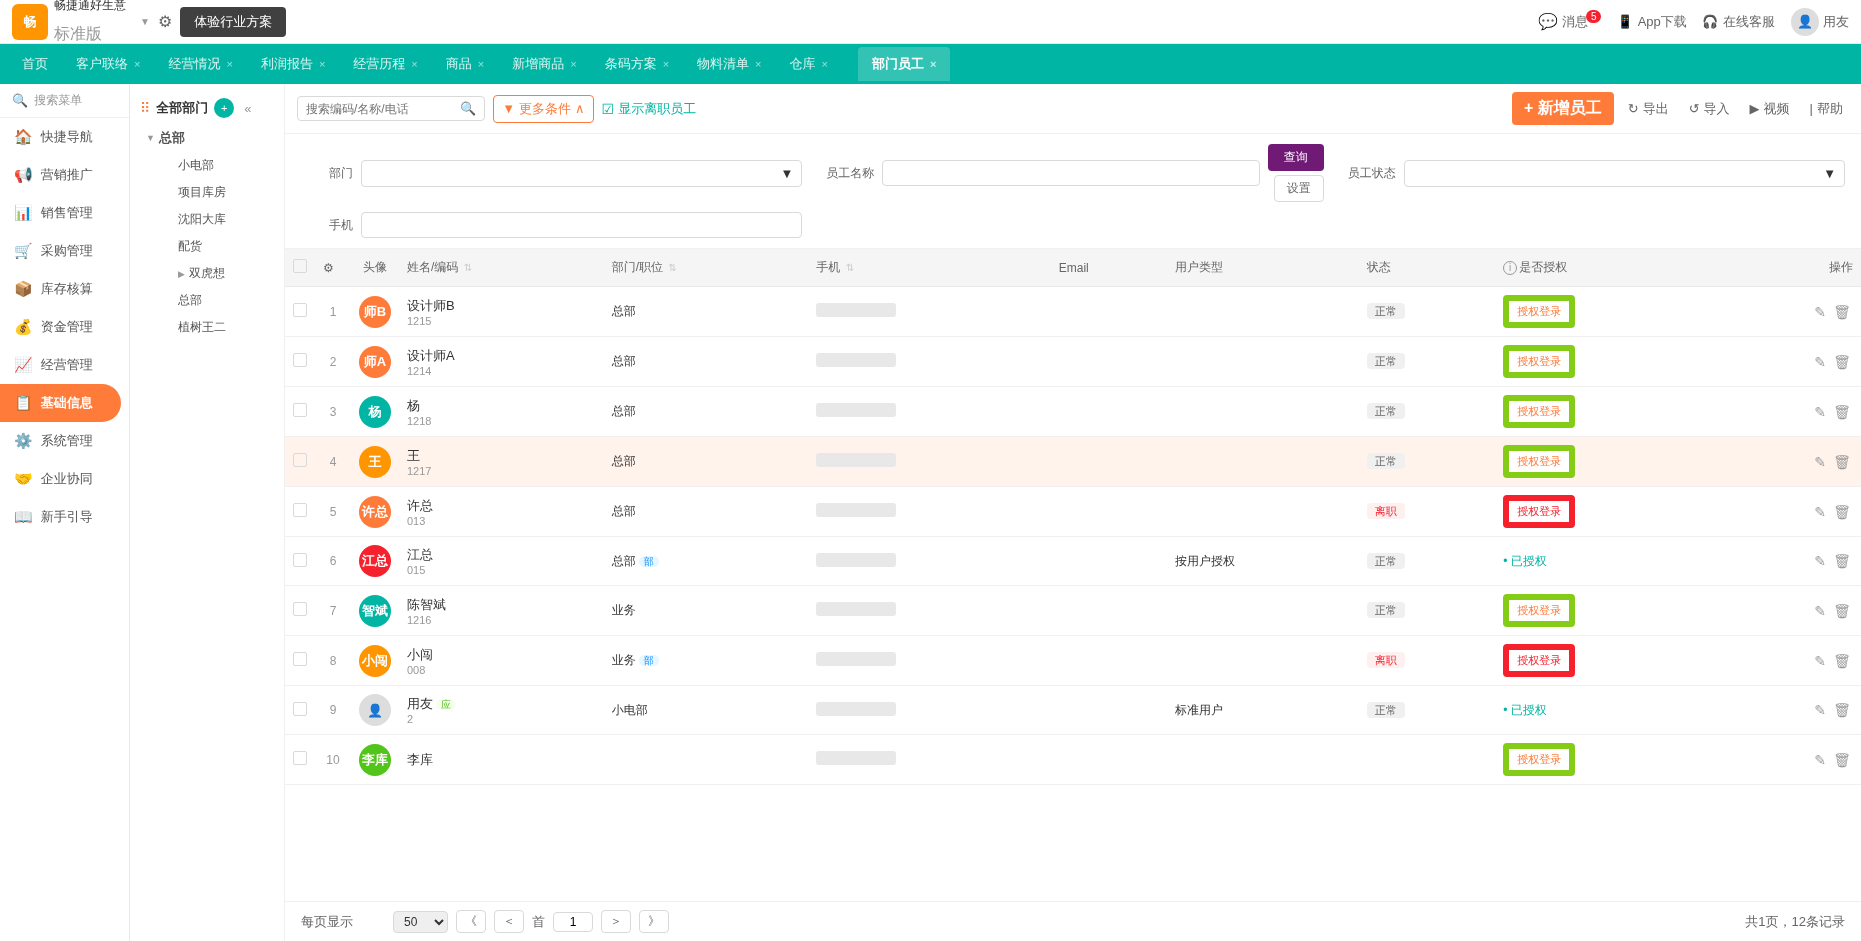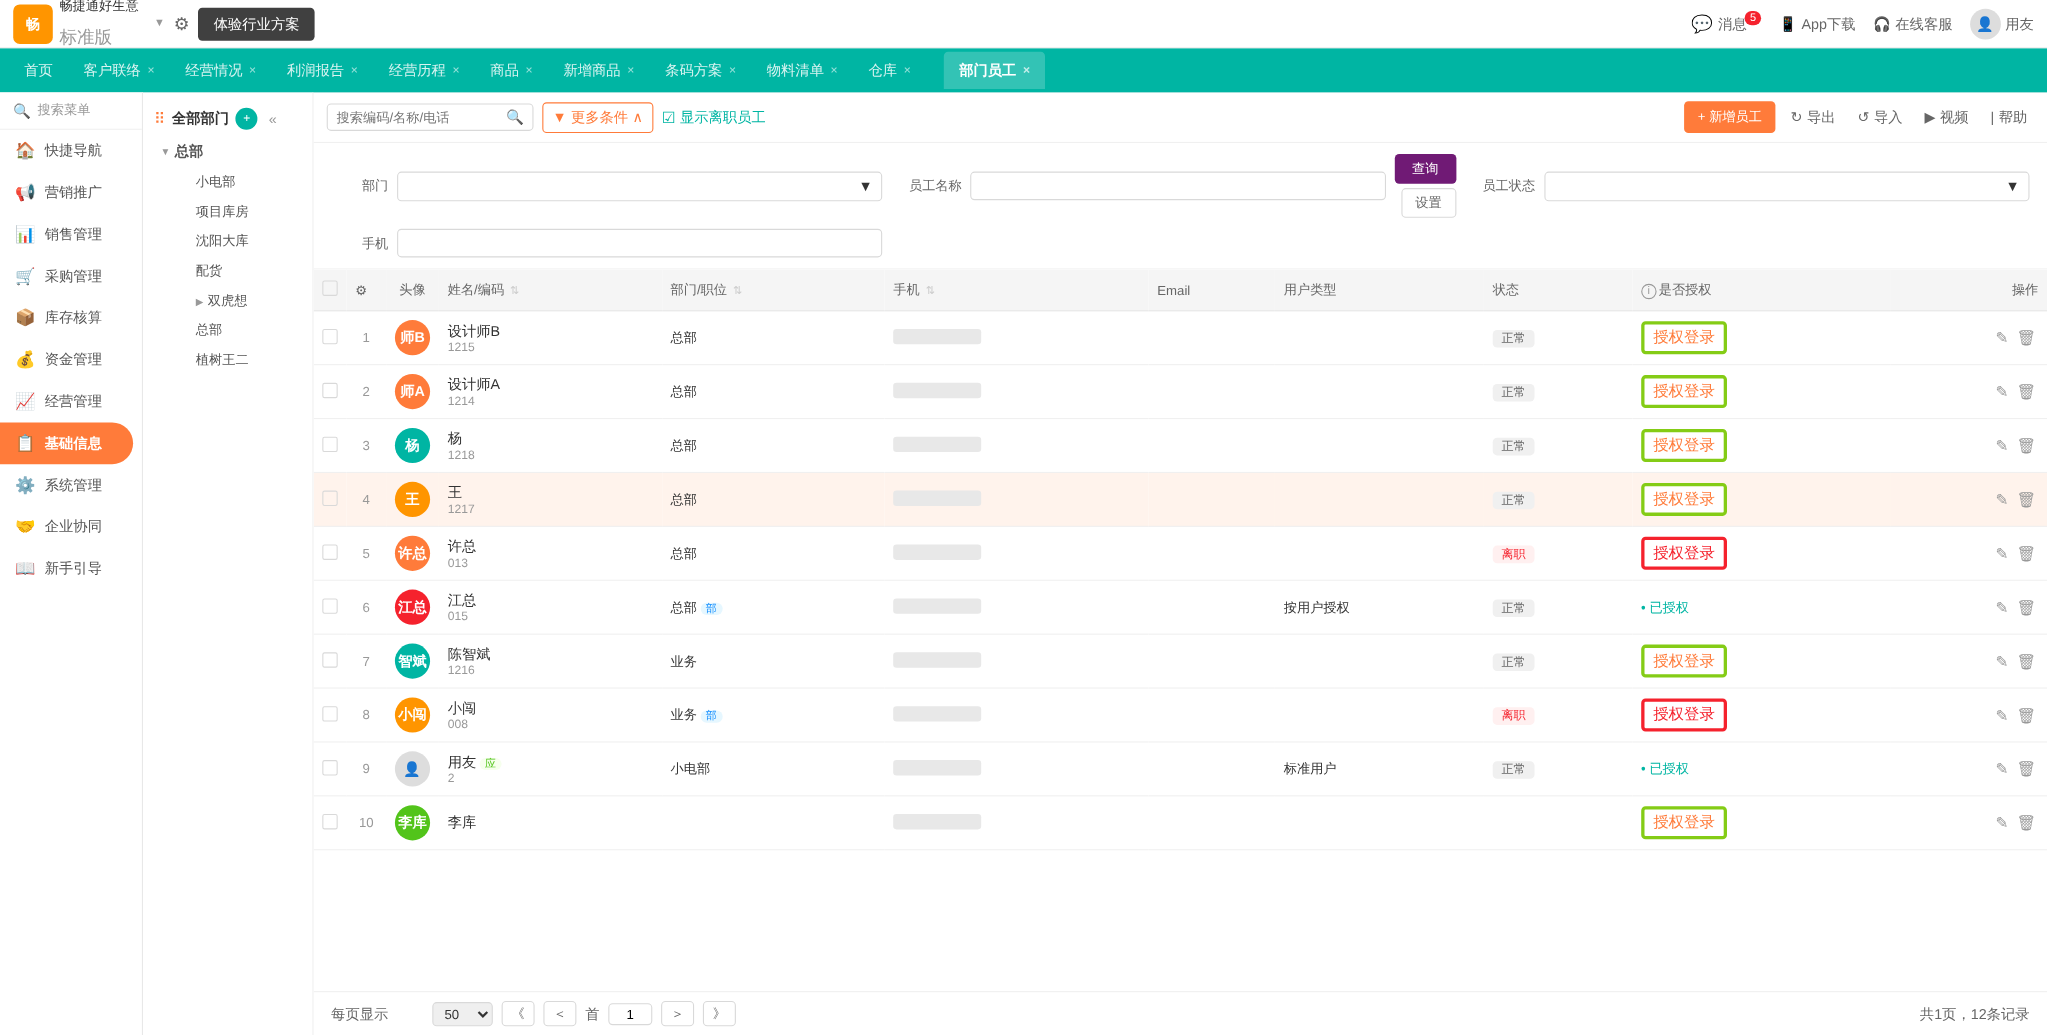--- a/index.html
+++ b/index.html
@@ -57,21 +57,21 @@
     
     .table-area { flex: 1; display: flex; flex-direction: column; overflow: hidden; }
 
     
     .toolbar { background: #fff; padding: 8px 12px; display: flex; align-items: center; gap: 8px; border-bottom: 1px solid #f0f0f0; }
     .search-box { display: flex; align-items: center; border: 1px solid #d9d9d9; border-radius: 4px; padding: 4px 8px; gap: 4px; background: white; }
     .search-box input { border: none; outline: none; font-size: 12px; width: 150px; color: #ec4899; }
     .filter-btn { display: flex; align-items: center; gap: 4px; color: #ff7b3a; cursor: pointer; font-size: 12px; border: 1px solid #ff7b3a; border-radius: 4px; padding: 4px 8px; }
     .show-resigned { display: flex; align-items: center; gap: 4px; color: #00b5a3; font-size: 12px; cursor: pointer; }
     .toolbar-right { margin-left: auto; display: flex; align-items: center; gap: 8px; }
-    .add-emp-btn { background: #ff7b3a; color: white; border: none; border-radius: 4px; padding: 6px 12px; cursor: pointer; font-size: 12px; display: flex; align-items: center; gap: 4px; }
+    .add-emp-btn { background: #ff7b3a; color: white; border: none; border-radius: 4px; padding: 6px 12px; cursor: pointer; font-size: 16px; display: flex; align-items: center; gap: 4px; font-weight: bold; }
     .toolbar-action-btn { display: flex; align-items: center; gap: 4px; color: #666; cursor: pointer; font-size: 12px; padding: 4px 6px; }
 
     
     .filter-form { background: #fff; padding: 10px 16px; border-bottom: 1px solid #f0f0f0; display: grid; grid-template-columns: 1fr 1fr 1fr; gap: 10px 20px; }
     .form-row { display: flex; align-items: center; gap: 8px; }
     .form-label { color: #666; font-size: 12px; white-space: nowrap; width: 52px; text-align: right; flex-shrink: 0; }
     .form-input { flex: 1; border: 1px solid #d9d9d9; border-radius: 4px; padding: 5px 8px; font-size: 12px; outline: none; color: #333; }
     .form-select { flex: 1; border: 1px solid #d9d9d9; border-radius: 4px; padding: 5px 8px; font-size: 12px; outline: none; color: #333; background: white; display: flex; align-items: center; justify-content: space-between; cursor: pointer; }
     .filter-actions { display: flex; flex-direction: column; gap: 4px; align-items: flex-end; justify-content: center; }
     .query-btn { background: #701a75; color: white; border: none; border-radius: 4px; padding: 5px 16px; cursor: pointer; font-size: 12px; }
@@ -84,21 +84,21 @@
     thead th { padding: 10px 8px; text-align: left; color: #666; font-size: 12px; font-weight: normal; white-space: nowrap; border-bottom: 1px solid #e8e8e8; }
     tbody tr { border-bottom: 1px solid #f0f0f0; }
     tbody tr.highlighted { background: #fff3ec; }
     tbody td { padding: 8px 8px; font-size: 12px; color: #333; vertical-align: middle; }
     .avatar-circle { width: 32px; height: 32px; border-radius: 50%; display: flex; align-items: center; justify-content: center; color: white; font-size: 13px; font-weight: bold; flex-shrink: 0; }
     .name-code { display: flex; flex-direction: column; }
     .emp-name { color: #333; font-size: 13px; }
     .emp-code { color: #999; font-size: 11px; }
     .status-normal { background: #f0f0f0; color: #666; border-radius: 4px; padding: 2px 8px; font-size: 11px; }
     .status-resigned { background: #fff0f0; color: #f5222d; border-radius: 4px; padding: 2px 8px; font-size: 11px; }
-    .auth-btn { border: 3px solid #84cc16; color: #ff7b3a; background: white; border-radius: 4px; padding: 3px 8px; cursor: pointer; font-size: 14px; }
+    .auth-btn { border: 6px solid #84cc16; color: #ff7b3a; background: white; border-radius: 4px; padding: 3px 8px; cursor: pointer; font-size: 11px; }
     .auth-btn.resigned { border-color: #f5222d; color: #f5222d; }
     .authorized { color: #00b5a3; font-size: 12px; }
     .authorized::before { content: '• '; }
     .op-btn { color: #999; cursor: pointer; font-size: 14px; margin: 0 2px; }
     .sort-icon { color: #ccc; font-size: 10px; margin-left: 2px; }
     .phone-blur { background: #e8e8e8; width: 80px; height: 14px; border-radius: 3px; display: inline-block; }
     .dept-badge-blue { background: #e6f7ff; color: #1890ff; border-radius: 10px; padding: 0 5px; font-size: 10px; margin-left: 3px; }
     .dept-badge-green { background: #f6ffed; color: #52c41a; border-radius: 10px; padding: 0 5px; font-size: 10px; margin-left: 3px; }
     .check-col { width: 30px; text-align: center; }
     .img-col { width: 48px; text-align: center; }

